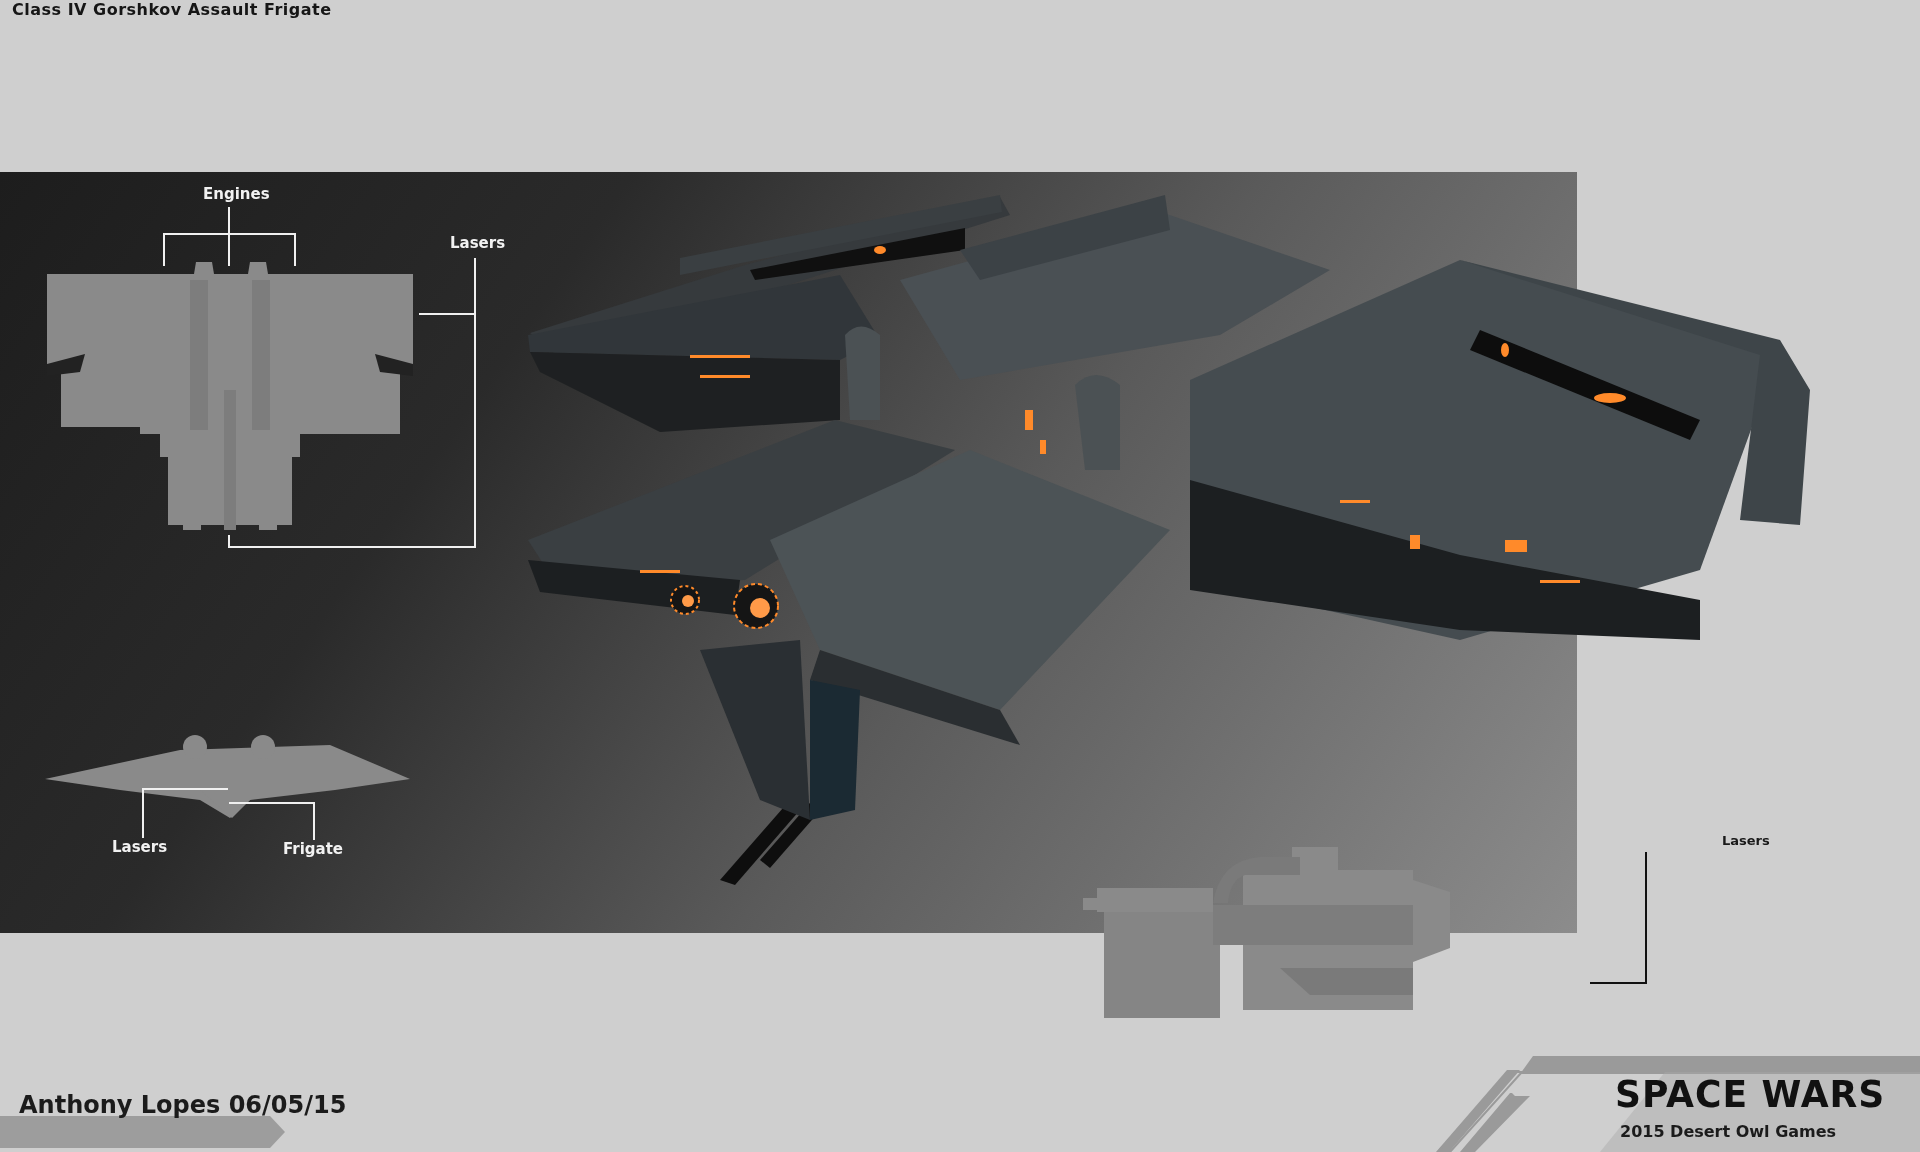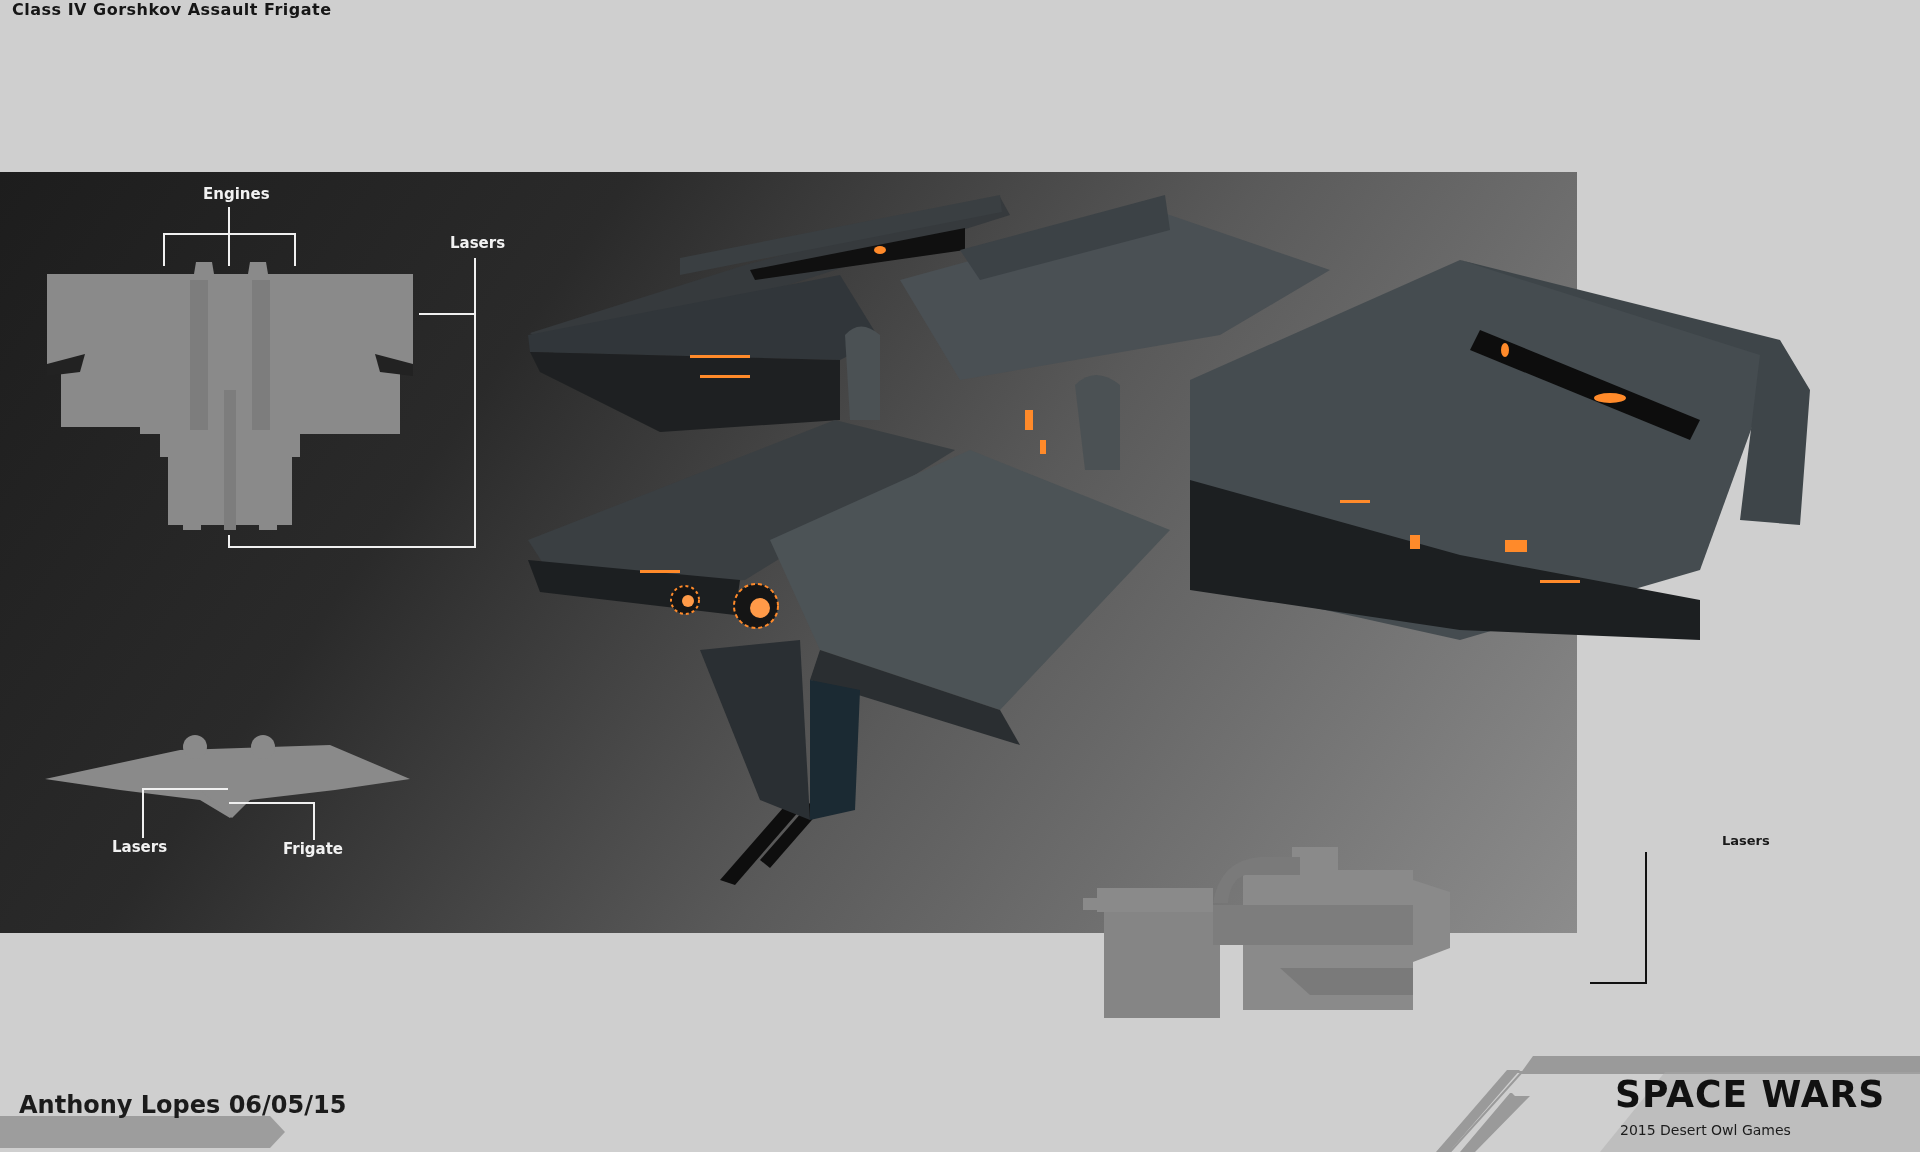--- a/index.html
+++ b/index.html
@@ -6,21 +6,21 @@
   body{width:1920px;height:1152px;background:#cfcfcf;position:relative;overflow:hidden;font-family:"DejaVu Sans Mono","Liberation Mono",monospace;}
   .abs{position:absolute;}
   #title{left:12px;top:0;font-size:16px;font-weight:bold;color:#161616;letter-spacing:0.5px;font-family:"DejaVu Sans","Liberation Sans",sans-serif;}
   #panel{left:0;top:172px;width:1577px;height:761px;background:linear-gradient(125deg,#1d1d1d 0%,#2a2a2a 30%,#5a5a5a 60%,#8c8c8c 100%);}
   .callout{color:#f2f2f2;font-size:15px;font-weight:bold;font-family:"DejaVu Sans","Liberation Sans",sans-serif;}
   .callout-dark{color:#1a1a1a;font-size:13px;font-weight:bold;font-family:"DejaVu Sans","Liberation Sans",sans-serif;}
   svg{position:absolute;left:0;top:0;}
   #author-tab{left:0;top:1116px;height:32px;width:285px;background:#9d9d9d;clip-path:polygon(0 0,270px 0,285px 50%,270px 100%,0 100%);}
   #author{left:12px;top:1091px;font-size:24px;font-weight:bold;color:#1b1b1b;font-family:"DejaVu Sans","Liberation Sans",sans-serif;margin-left:7px;}
   #brand{left:1615px;top:1072px;font-size:38px;font-weight:bold;color:#111;letter-spacing:1px;font-family:"DejaVu Sans","Liberation Sans",sans-serif;transform:scaleX(0.95);transform-origin:left;}
-  #studio{left:1620px;top:1122px;font-size:14px;font-weight:normal;color:#1b1b1b;font-family:"DejaVu Sans","Liberation Sans",sans-serif;}
+  #studio{left:1620px;top:1122px;font-size:16px;font-weight:bold;color:#1b1b1b;font-family:"DejaVu Sans","Liberation Sans",sans-serif;}
 </style>
 </head>
 <body>
 
 <div class="abs" id="title">Class IV Gorshkov Assault Frigate</div>
 
 <div class="abs" id="panel"></div>
 
 <svg width="1920" height="1152">
 

